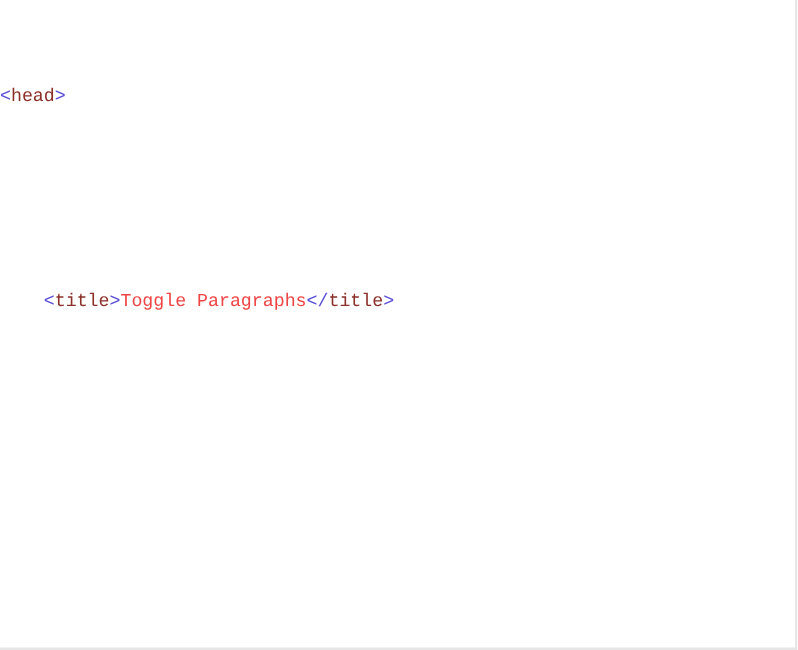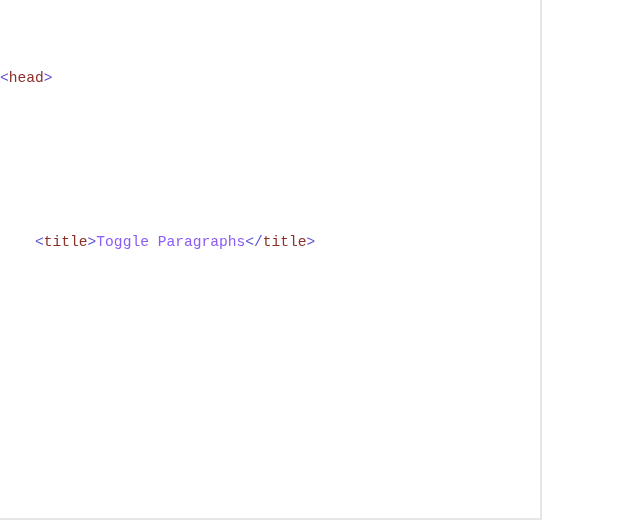--- a/index.html
+++ b/index.html
@@ -9,21 +9,21 @@
   }
   body {
     width: 638px;
     height: 520px;
     overflow: hidden;
     font-family: "Liberation Mono", "DejaVu Sans Mono", monospace;
   }
 
   #viewport {
     position: relative;
-    width: 542px;
+    width: 638px;
     height: 520px;
     background: #ffffff;
     box-sizing: border-box;
     border-right: 2px solid #e6e6e6;
     border-bottom: 2px solid #e6e6e6;
     overflow: hidden;
   }
 
   #code-listing {
     padding: 6px 0 0 0;
@@ -38,21 +38,21 @@
     min-height: 20.5px;
   }
 
   .code-line.blank {
     height: 20.5px;
   }
 
   
   .tok-bracket { color: #5b4fd6; }
   .tok-tag     { color: #8b2f28; }
-  .tok-text    { color: #8b5cf6; }
+  .tok-text    { color: #ef4444; }
 </style>
 </head>
 <body>
 
 <div id="viewport">
   <div id="code-listing">
 
     <div class="code-line"><span></span><span class="tok-bracket">&lt;</span><span class="tok-tag">head</span><span class="tok-bracket">&gt;</span></div>
 
     <div class="code-line blank"></div>

